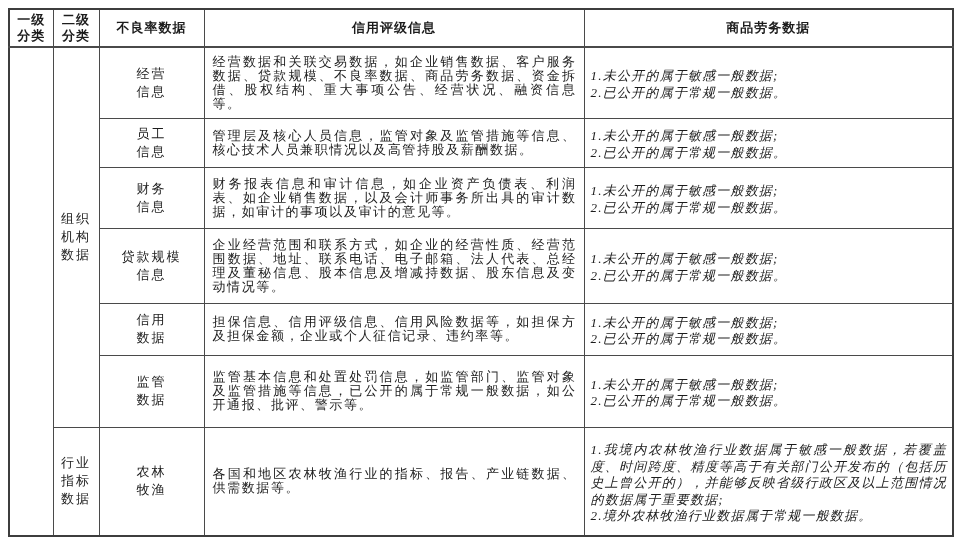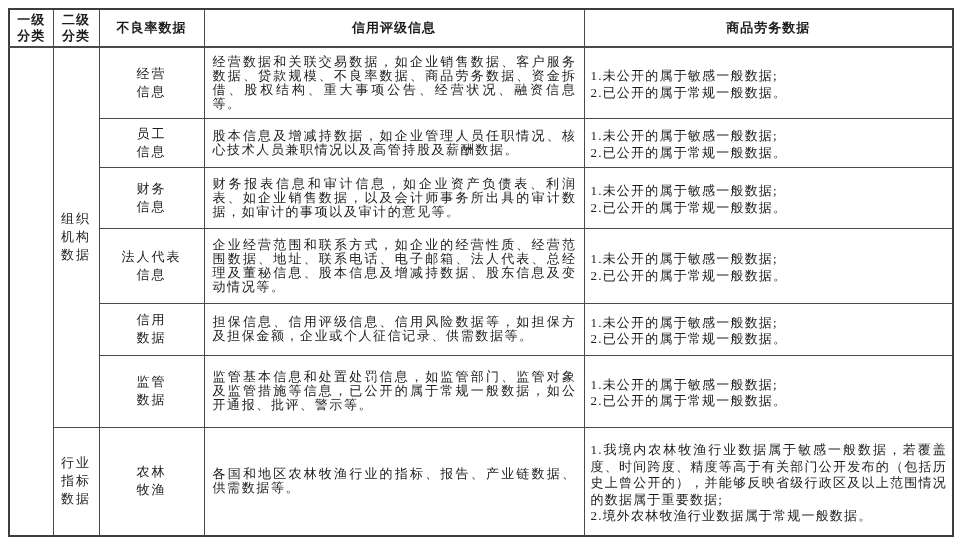--- a/index.html
+++ b/index.html
@@ -48,20 +48,21 @@
     text-align: justify;
     line-height: 14px;
     letter-spacing: 1.6px;
     padding: 4px 7px 4px 8px;
   }
   td.c-ref {
     text-align: justify;
     line-height: 16.5px;
     letter-spacing: 1.2px;
     padding: 8px 5px 4px 6px;
+    font-style: italic;
   }
   tr.h-header { height: 34px; }
   tr.h-r1 { height: 71px; }
   tr.h-r2 { height: 49px; }
   tr.h-r3 { height: 61px; }
   tr.h-r4 { height: 75px; }
   tr.h-r5 { height: 52px; }
   tr.h-r6 { height: 72px; }
   tr.h-r7 { height: 109px; }
 </style>
@@ -96,42 +97,42 @@
 数据</td>
         <td class="c-center">经营
 信息</td>
         <td class="c-desc">经营数据和关联交易数据，如企业销售数据、客户服务数据、贷款规模、不良率数据、商品劳务数据、资金拆借、股权结构、重大事项公告、经营状况、融资信息等。</td>
         <td class="c-ref">1.未公开的属于敏感一般数据;
 2.已公开的属于常规一般数据。</td>
       </tr>
       <tr class="h-r2">
         <td class="c-center">员工
 信息</td>
-        <td class="c-desc">股本信息及增减持数据，如企业管理人员任职情况、核心技术人员兼职情况以及高管持股及薪酬数据。</td>
+        <td class="c-desc">管理层及核心人员信息，监管对象及监管措施等信息、核心技术人员兼职情况以及高管持股及薪酬数据。</td>
         <td class="c-ref">1.未公开的属于敏感一般数据;
 2.已公开的属于常规一般数据。</td>
       </tr>
       <tr class="h-r3">
         <td class="c-center">财务
 信息</td>
         <td class="c-desc">财务报表信息和审计信息，如企业资产负债表、利润表、如企业销售数据，以及会计师事务所出具的审计数据，如审计的事项以及审计的意见等。</td>
         <td class="c-ref">1.未公开的属于敏感一般数据;
 2.已公开的属于常规一般数据。</td>
       </tr>
       <tr class="h-r4">
-        <td class="c-center">法人代表
+        <td class="c-center">贷款规模
 信息</td>
         <td class="c-desc">企业经营范围和联系方式，如企业的经营性质、经营范围数据、地址、联系电话、电子邮箱、法人代表、总经理及董秘信息、股本信息及增减持数据、股东信息及变动情况等。</td>
         <td class="c-ref">1.未公开的属于敏感一般数据;
 2.已公开的属于常规一般数据。</td>
       </tr>
       <tr class="h-r5">
         <td class="c-center">信用
 数据</td>
-        <td class="c-desc">担保信息、信用评级信息、信用风险数据等，如担保方及担保金额，企业或个人征信记录、供需数据等。</td>
+        <td class="c-desc">担保信息、信用评级信息、信用风险数据等，如担保方及担保金额，企业或个人征信记录、违约率等。</td>
         <td class="c-ref">1.未公开的属于敏感一般数据;
 2.已公开的属于常规一般数据。</td>
       </tr>
       <tr class="h-r6">
         <td class="c-center">监管
 数据</td>
         <td class="c-desc">监管基本信息和处置处罚信息，如监管部门、监管对象及监管措施等信息，已公开的属于常规一般数据，如公开通报、批评、警示等。</td>
         <td class="c-ref">1.未公开的属于敏感一般数据;
 2.已公开的属于常规一般数据。</td>
       </tr>

